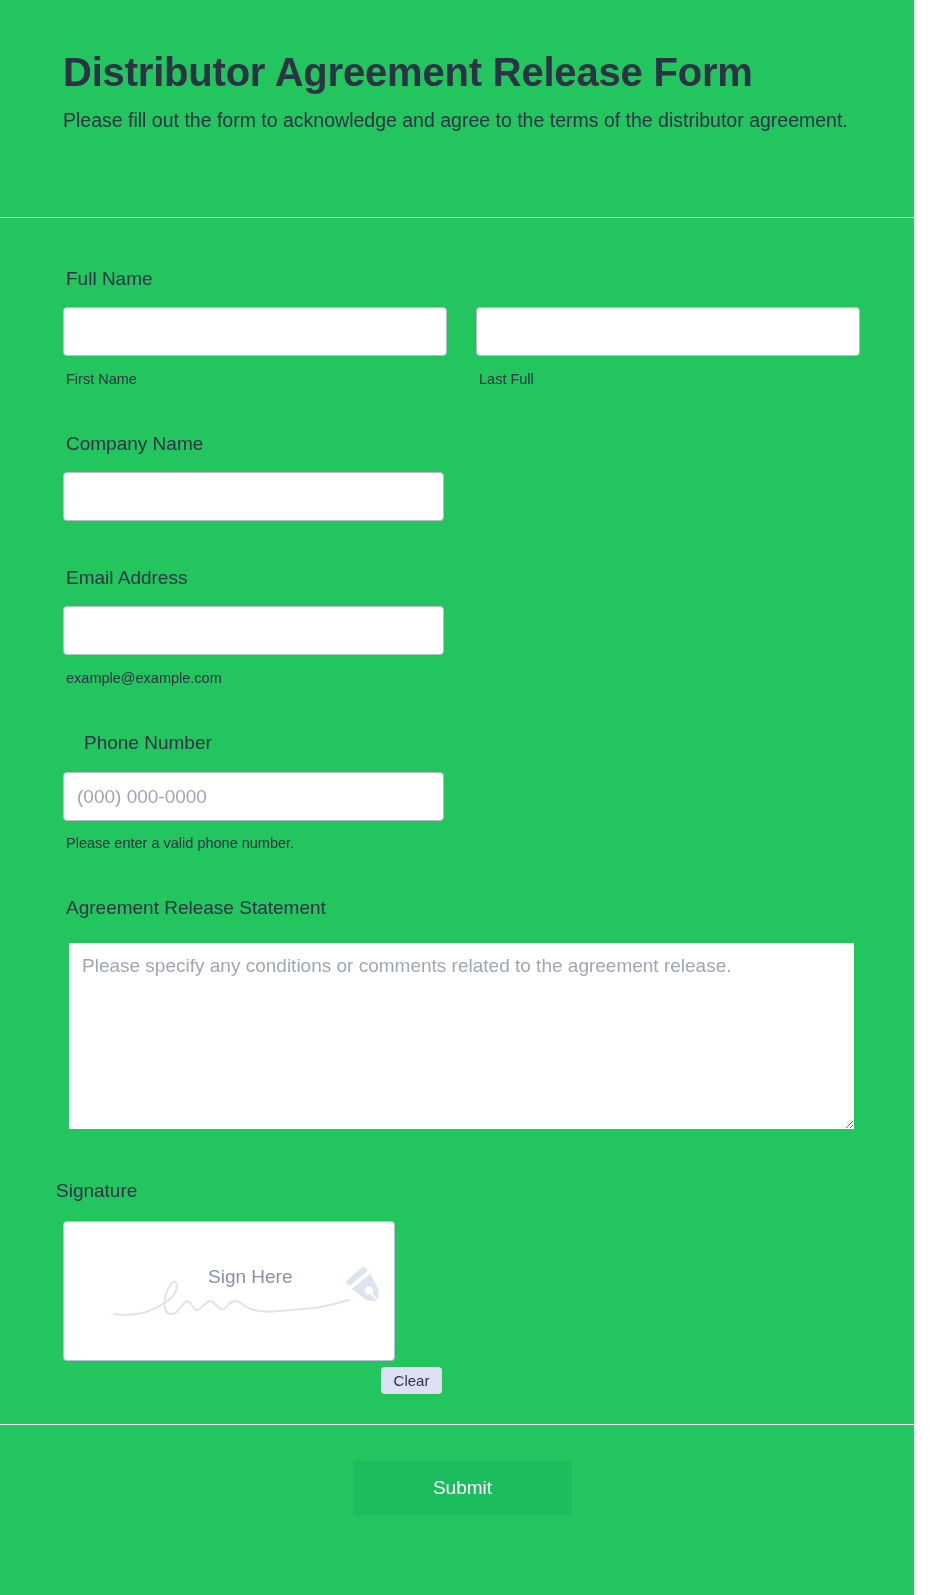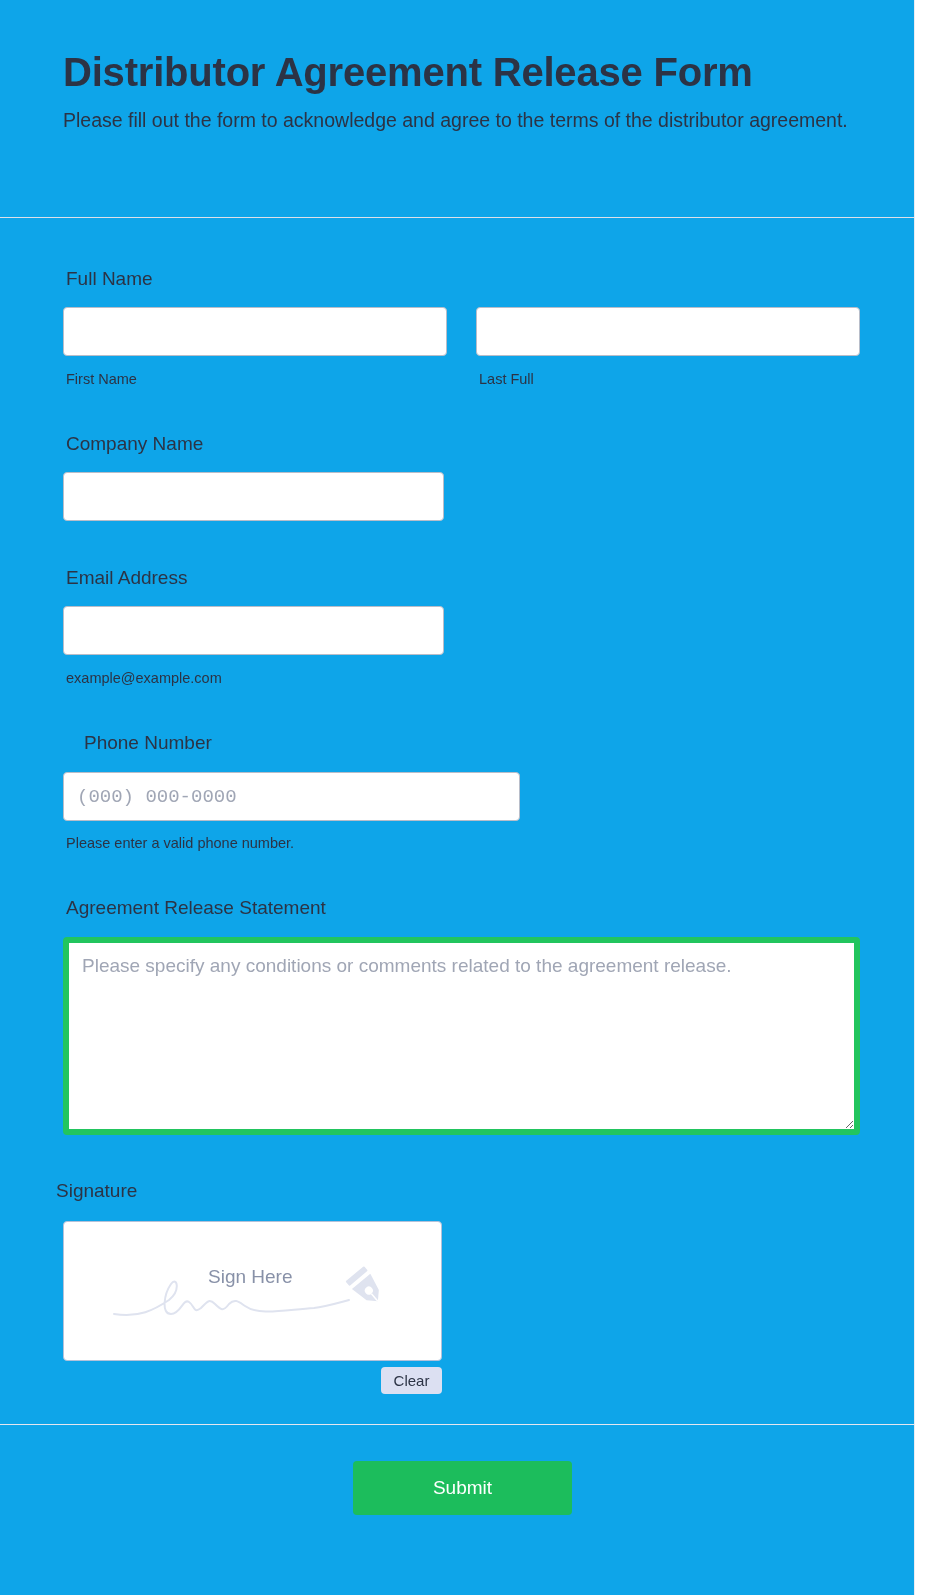--- a/index.html
+++ b/index.html
@@ -1,21 +1,21 @@
 <!DOCTYPE html>
 <html><head>
   <meta charset="utf-8">
   <style>
     * { box-sizing: border-box; margin: 0; padding: 0; }
     html, body { width: 930px; height: 1595px; background: #ffffff; overflow: hidden; }
     body { font-family: "Liberation Sans", "DejaVu Sans", sans-serif; color: #2c3345; position: relative; }
 
     .card {
       position: absolute; left: 0; top: 0; width: 915px; height: 1595px;
-      background: #0ea5e9; border-right: 1px solid #ebebf1;
+      background: #22c55e; border-right: 1px solid #ebebf1;
     }
 
     .header { position: absolute; left: 0; top: 0; width: 914px; height: 218px; border-bottom: 1px solid #dfe0e8; }
     .title { position: absolute; left: 63px; top: 50px; font-size: 40px; font-weight: 700; color: #2c3345; letter-spacing: -0.2px; white-space: nowrap; }
     .subtitle { position: absolute; left: 63px; top: 104px; width: 800px; font-size: 19.5px; line-height: 32px; color: #2c3345; }
 
     .label { position: absolute; font-size: 19px; color: #2c3345; font-weight: 500; white-space: nowrap; }
     .sublabel { position: absolute; font-size: 14.5px; color: #2c3345; white-space: nowrap; }
 
     .input {
@@ -27,21 +27,21 @@
 
     .textarea {
       position: absolute; left: 63px; top: 937px; width: 797px; height: 198px;
       border: 6px solid #22c55e; border-radius: 4px; padding: 12px 13px;
       font-family: "Liberation Sans", "DejaVu Sans", sans-serif; font-size: 19px; color: #2c3345;
       resize: both; outline: none;
     }
     .textarea::placeholder { color: #a0a6b5; }
 
     .sig-box {
-      position: absolute; left: 63px; top: 1221px; width: 379px; height: 140px;
+      position: absolute; left: 63px; top: 1221px; width: 332px; height: 140px;
       border: 1px solid #b3c1d9; border-radius: 4px; background: #fff; cursor: crosshair;
     }
     .sig-text { position: absolute; left: 144px; top: 44px; font-size: 19px; color: #8891a8; white-space: nowrap; }
     .sig-art { position: absolute; left: 45px; top: 40px; }
 
     .clear-btn {
       position: absolute; left: 381px; top: 1367px; width: 61px; height: 27px;
       background: #dce0f2; border: none; border-radius: 4px; color: #2c3345;
       font-family: "Liberation Sans", "DejaVu Sans", sans-serif; font-size: 15px; cursor: pointer;
     }
@@ -71,21 +71,21 @@
   <span class="sublabel" style="left:479px; top:371px;">Last Full</span>
 
   <label class="label" style="left:66px; top:433px;">Company Name</label>
   <input class="input" type="text" style="left: 63px; top: 472px; width: 381px;" placeholder="">
 
   <label class="label" style="left:66px; top:567px;">Email Address</label>
   <input class="input" type="email" style="left: 63px; top: 606px; width: 381px;" placeholder="">
   <span class="sublabel" style="left:66px; top:670px;">example@example.com</span>
 
   <label class="label" style="left:84px; top:732px;">Phone Number</label>
-  <input class="input" type="tel" style="left: 63px; top: 772px; width: 457px; font-family: Liberation Mono, monospace;" placeholder="(000) 000-0000">
+  <input class="input" type="tel" style="left: 63px; top: 772px; width: 381px;" placeholder="(000) 000-0000">
   <span class="sublabel" style="left:66px; top:835px;">Please enter a valid phone number.</span>
 
   <label class="label" style="left:66px; top:897px;">Agreement Release Statement</label>
   <textarea class="textarea" placeholder="Please specify any conditions or comments related to the agreement release." style=""></textarea>
 
   <label class="label" style="left:56px; top:1180px;">Signature</label>
   <div class="sig-box">
     <svg class="sig-art" width="290" height="60" viewBox="0 0 290 60">
       <path d="M5 52 C 30 56, 45 48, 60 38 C 72 28, 68 14, 62 22 C 55 32, 52 52, 62 52 C 72 52, 74 36, 80 40 C 86 44, 84 52, 92 46 C 98 40, 100 36, 106 42 C 112 48, 114 50, 120 42 C 126 36, 130 40, 136 44 C 150 54, 175 48, 205 46 C 215 45, 225 42, 240 38" fill="none" stroke="#dfe3ef" stroke-width="2" stroke-linecap="round"></path>
       <g transform="translate(238,6) rotate(-40 18 18)">

